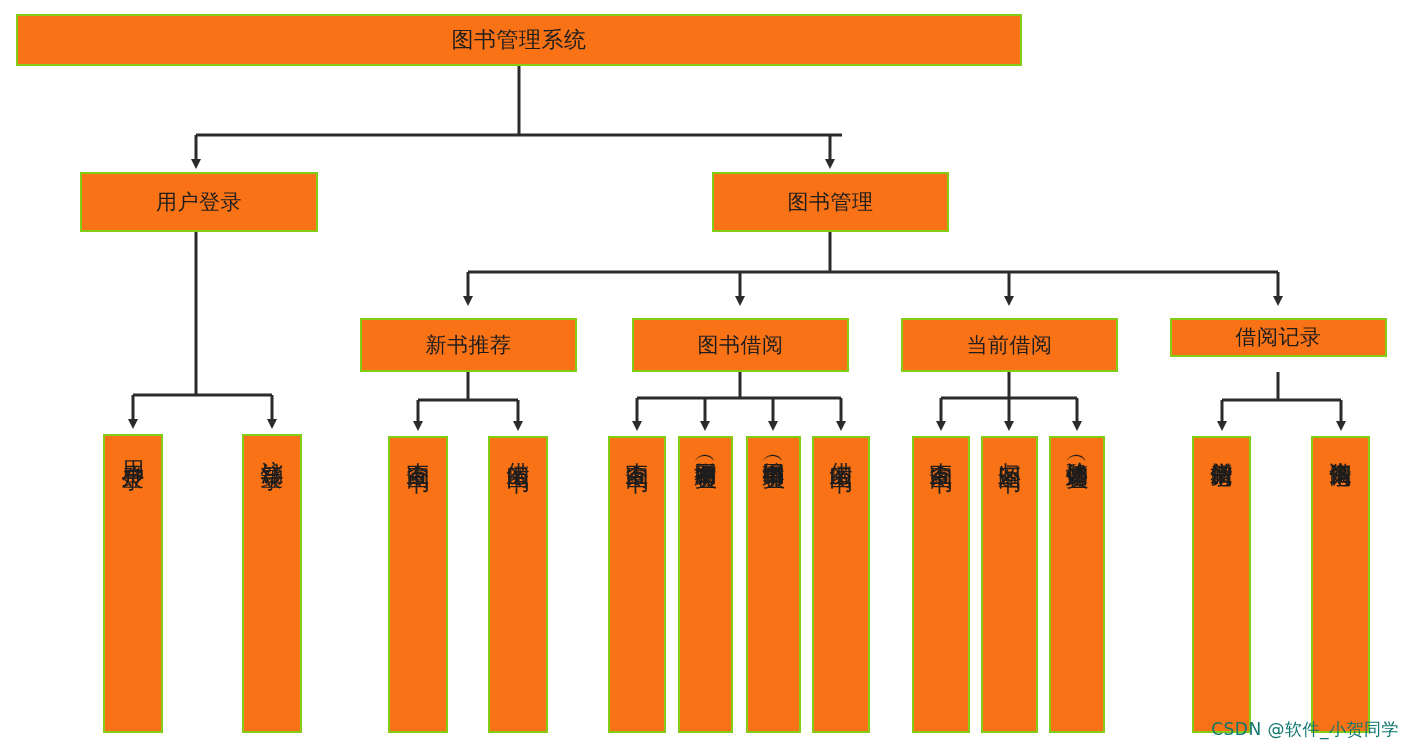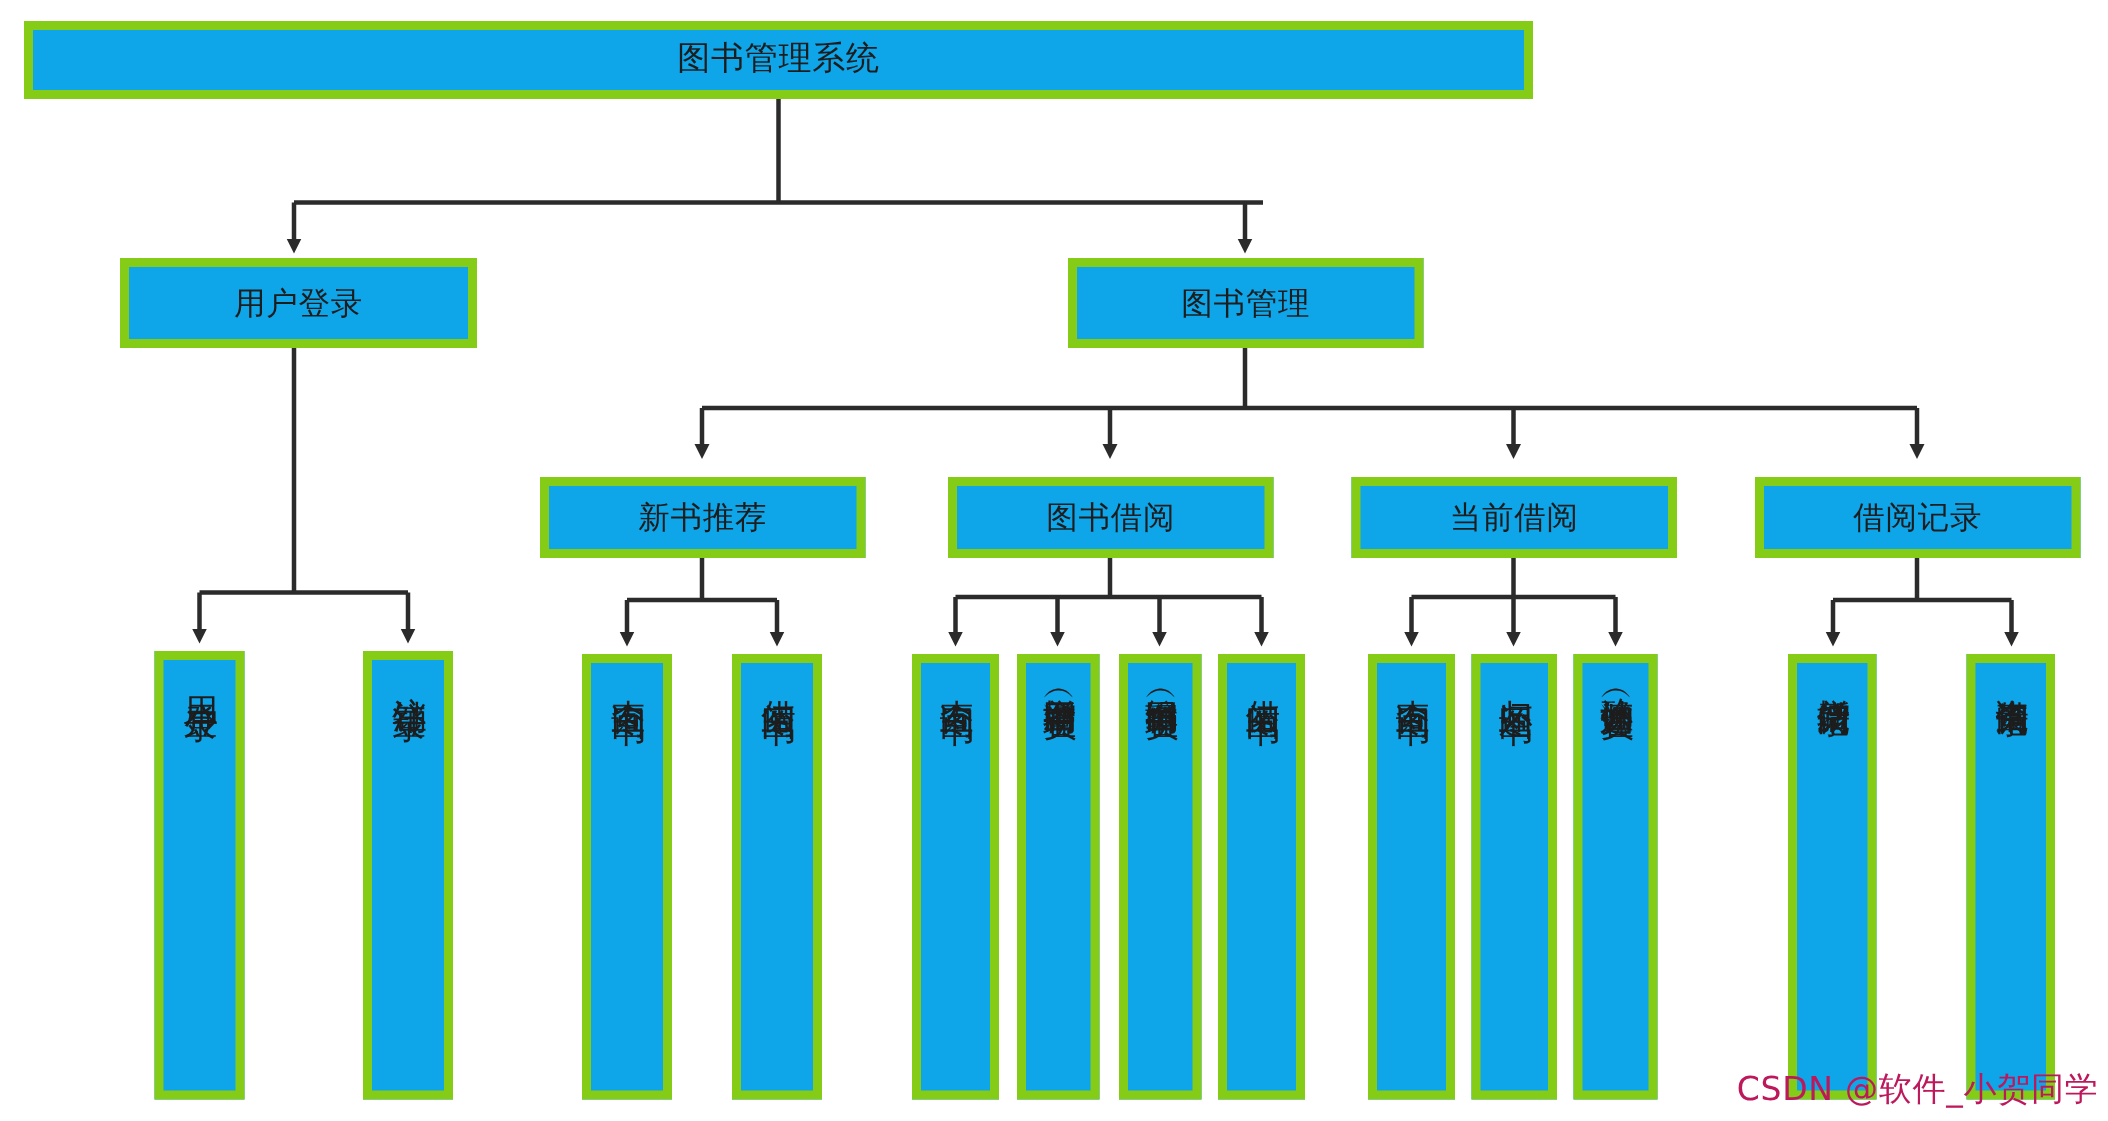--- a/index.html
+++ b/index.html
@@ -22,22 +22,22 @@
     position: absolute;
     left: 0;
     top: 0;
     width: 1405px;
     height: 747px;
     pointer-events: none;
   }
   .node {
     position: absolute;
     box-sizing: border-box;
-    background: #0ea5e9;
-    border: 6px solid #84cc16;
+    background: #f97316;
+    border: 2px solid #84cc16;
     display: flex;
     align-items: center;
     justify-content: center;
     color: #1d1d1d;
     z-index: 2;
   }
   .node .label {
     display: block;
     text-align: center;
     line-height: 1.18;
@@ -67,22 +67,22 @@
     white-space: nowrap;
   }
   .node.vert.tight .label {
     font-size: 22px;
     letter-spacing: 1px;
   }
   .watermark {
     position: absolute;
     right: 6px;
     bottom: 6px;
-    font-size: 22px;
-    color: #be185d;
+    font-size: 17px;
+    color: #0f766e;
     letter-spacing: 0.5px;
     white-space: nowrap;
     z-index: 5;
     font-family: "DejaVu Sans", "Liberation Sans", sans-serif;
   }
 </style>
 </head>
 <body>
 
 <div id="canvas">
@@ -155,21 +155,21 @@
   </div>
 
   <div class="node horiz" style="left:901px; top:318px; width:217px; height:54px;">
     <span class="label">当前借阅</span>
   </div>
 
   <div class="node horiz" style="left:632px; top:318px; width:217px; height:54px;">
     <span class="label">图书借阅</span>
   </div>
 
-  <div class="node horiz" style="left:1170px; top:318px; width:217px; height:54px;">
+  <div class="node horiz" style="left:1170px; top:318px; width:217px; height:39px;">
     <span class="label">借阅记录</span>
   </div>
 
   <div class="node vert" style="left:103px; top:434px; width:60px; height:299px;">
     <span class="label">用户登录</span>
   </div>
 
   <div class="node vert" style="left:242px; top:434px; width:60px; height:299px;">
     <span class="label">注销登录</span>
   </div>

